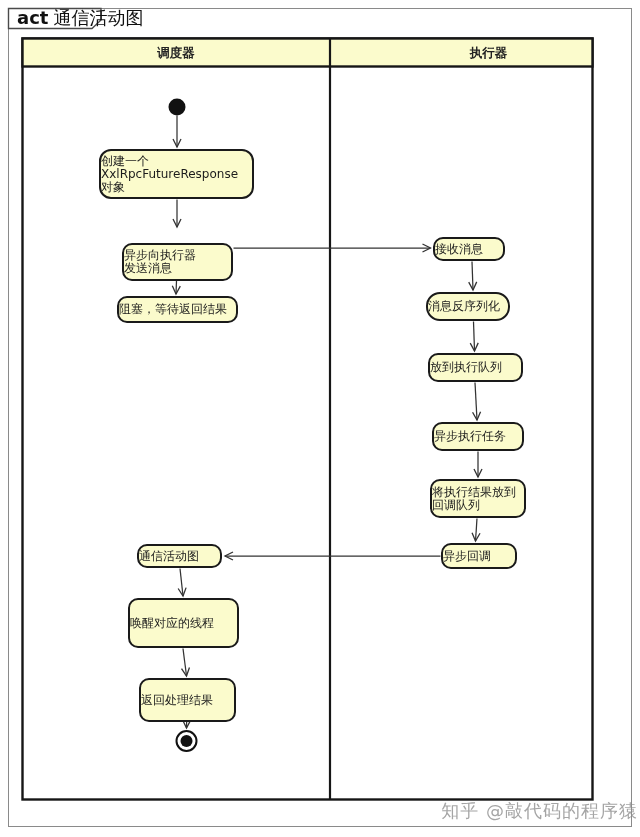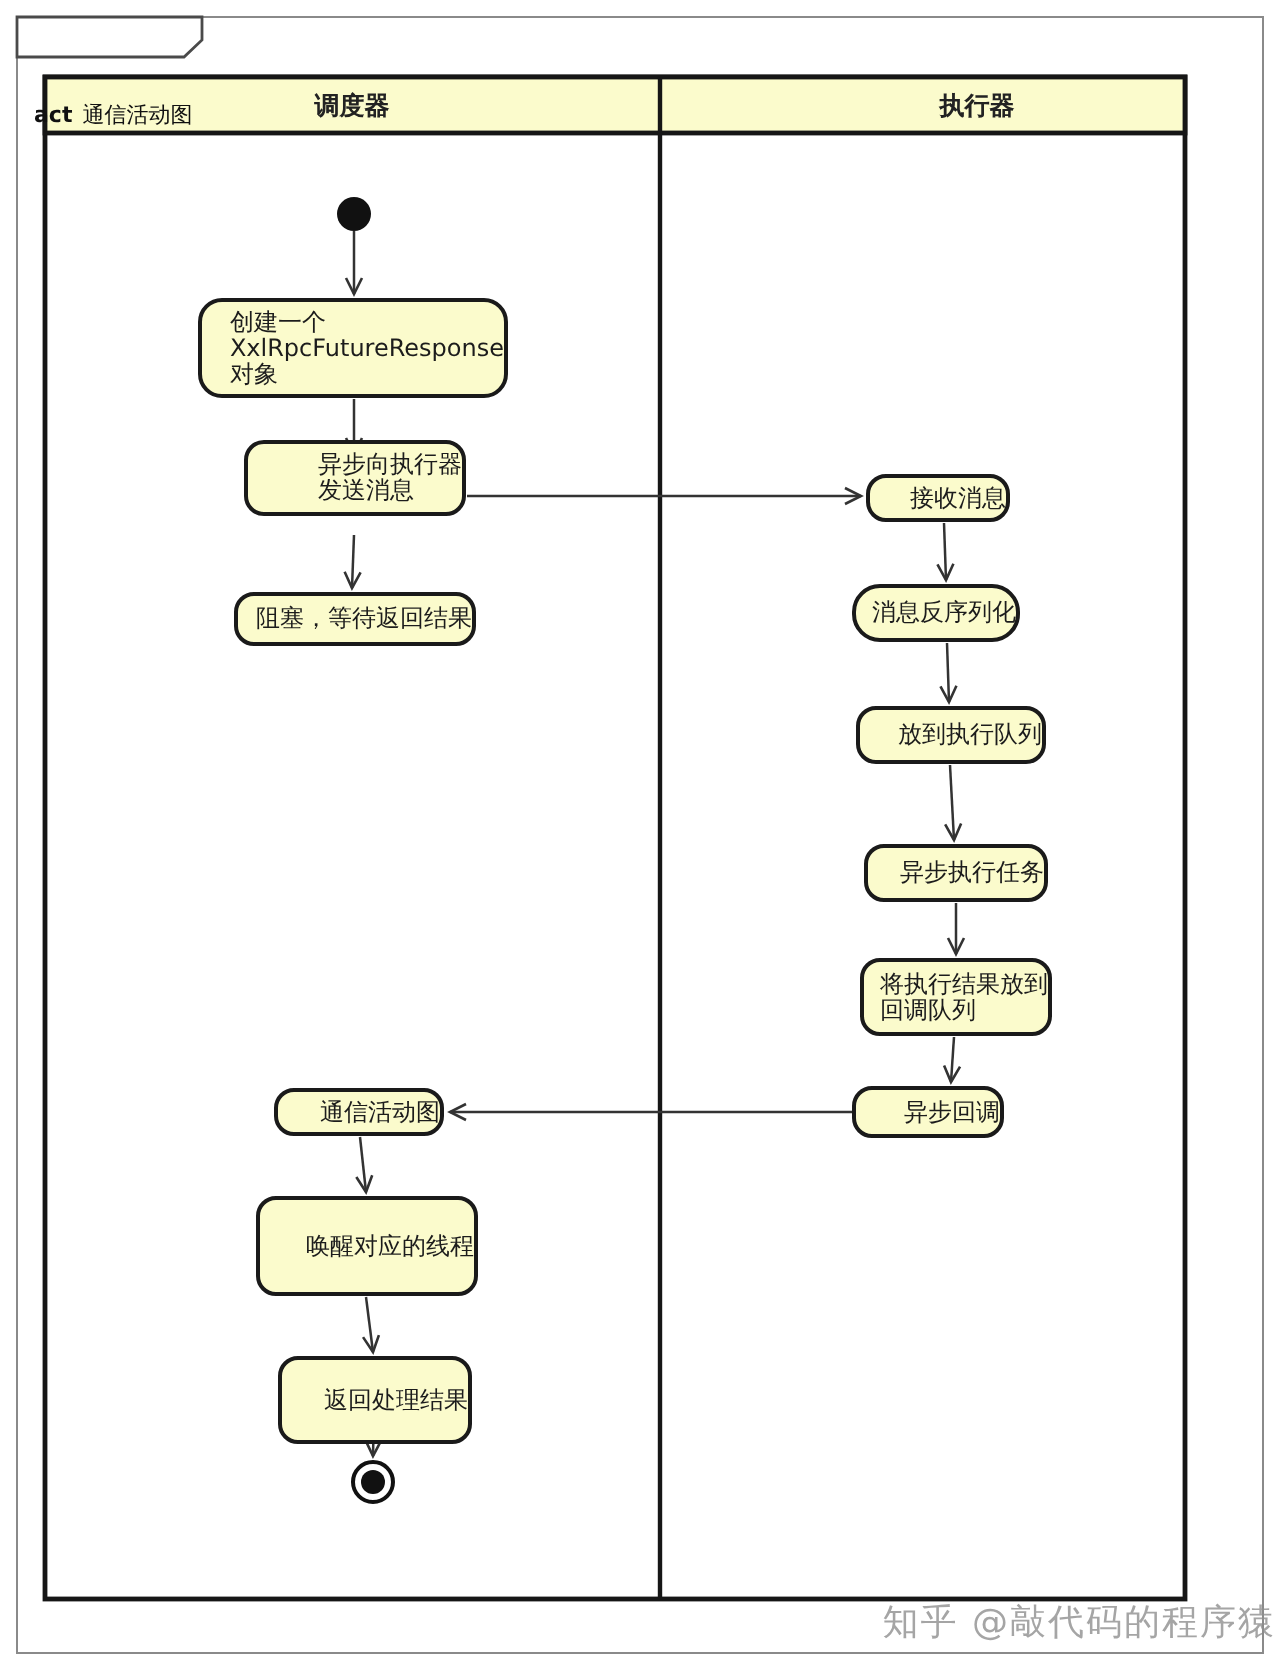--- a/index.html
+++ b/index.html
@@ -18,48 +18,48 @@
   .tab-shape{fill:#ffffff;stroke:#4a4a4a;stroke-width:1.4;}
   .table-stroke{fill:none;stroke:#161616;stroke-width:2.4;}
   .lane-head{fill:var(--lane-fill);stroke:#161616;stroke-width:2.4;}
   .divider{stroke:#161616;stroke-width:2.2;}
   .flow{stroke:var(--arrow);stroke-width:1.25;fill:none;}
   .start-fill{fill:#111111;}
   .end-outer{fill:#ffffff;stroke:#111111;stroke-width:2;}
   .end-inner{fill:#111111;}
 
   .tab-text{
-    position:absolute;left:17px;top:11px;z-index:2;font-size:11px;line-height:14px;
-    white-space:nowrap;color:#111;margin-top:40px;
+    position:absolute;left:17px;top:11px;z-index:2;font-size:18px;line-height:14px;
+    white-space:nowrap;color:#111;
   }
   .tab-text .kw{font-weight:bold;margin-right:5px;}
 
   .lane-label{
     position:absolute;top:42px;height:22px;z-index:2;display:flex;align-items:center;
     justify-content:center;font-size:12.5px;font-weight:bold;color:#222;
   }
   .lane-label.left{left:24px;width:304px;}
   .lane-label.right{left:332px;width:313px;}
 
   .node{
     position:absolute;box-sizing:border-box;z-index:2;
     background:var(--node-fill);border:2px solid var(--node-border);border-radius:10px;
-    display:flex;align-items:center;justify-content:flex-end;
+    display:flex;align-items:center;justify-content:flex-start;
     font-size:12px;color:#1c1c1c;
   }
   .node span{white-space:pre-line;text-align:left;line-height:13px;display:block;}
   #n-create{left:99px;top:149px;width:155px;height:50px;border-radius:12px;}
-  #n-send{left:122px;top:220px;width:111px;height:38px;}
+  #n-send{left:122px;top:243px;width:111px;height:38px;}
   #n-block{left:117px;top:296px;width:121px;height:27px;}
   #n-receive{left:433px;top:237px;width:72px;height:24px;}
   #n-deserialize{left:426px;top:292px;width:84px;height:29px;border-radius:14px;}
   #n-queue{left:428px;top:353px;width:95px;height:29px;}
   #n-execute{left:432px;top:422px;width:92px;height:29px;}
   #n-cbqueue{left:430px;top:479px;width:96px;height:39px;}
-  #n-callback{left:426px;top:543px;width:76px;height:26px;}
+  #n-callback{left:441px;top:543px;width:76px;height:26px;}
   #n-setret{left:137px;top:544px;width:85px;height:24px;}
   #n-wake{left:128px;top:598px;width:111px;height:50px;}
   #n-retres{left:139px;top:678px;width:97px;height:44px;}
 
   .watermark{
     position:absolute;left:420px;top:799px;width:218px;z-index:3;
     font-size:18px;letter-spacing:1px;color:#8f8f8f;opacity:0.8;white-space:nowrap;
     text-align:right;
   }
 </style>

